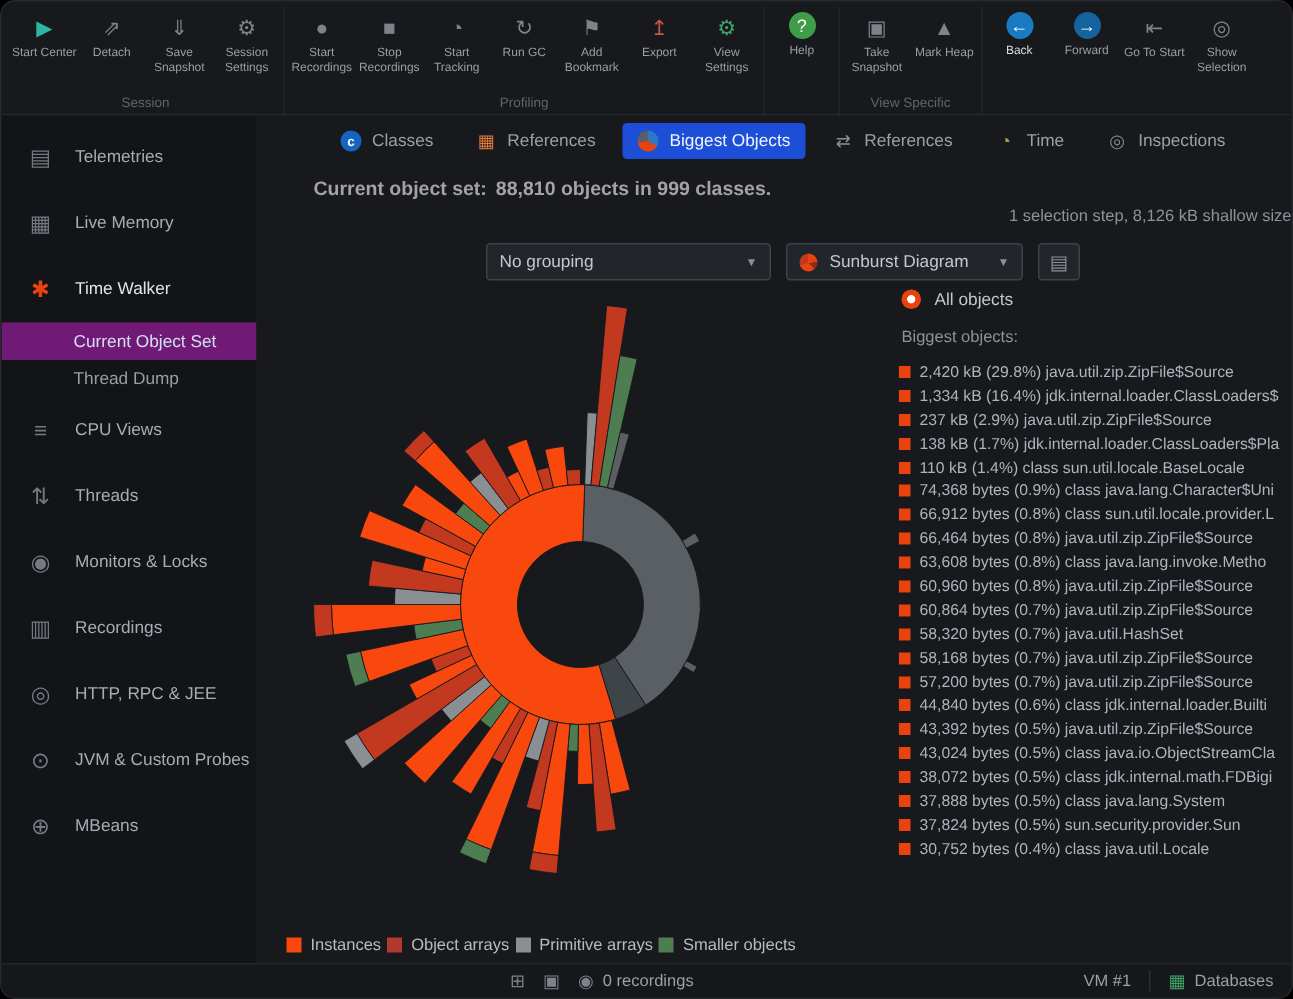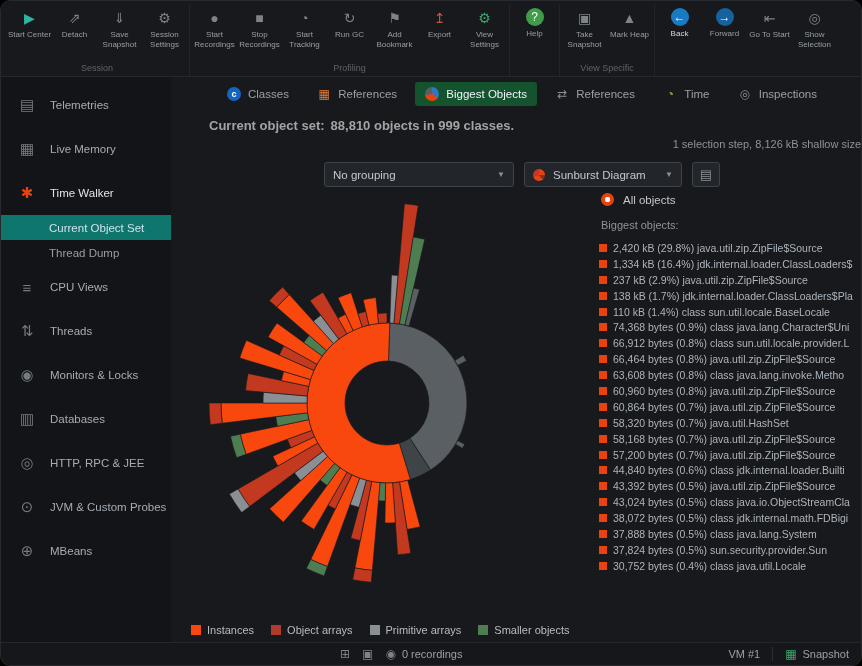--- a/index.html
+++ b/index.html
@@ -23,27 +23,27 @@
   
   #body-row { flex:1; display:flex; min-height:0; }
 
   
   #sidebar { width:170px; background:#121418; padding-top:6px; display:flex; flex-direction:column; flex:none; }
   .side-item { height:44px; display:flex; align-items:center; gap:13px; padding-left:16px;
                color:#a6acb3; font-size:11.5px; cursor:default; }
   .side-icon { width:20px; font-size:15px; color:#747a81; text-align:center; flex:none; }
   .side-item.active { color:#e0e4e8; }
   .side-sub { height:25px; display:flex; align-items:center; padding-left:48px; font-size:11.5px; color:#989ea5; cursor:default; }
-  .side-sub.selected { background:#0f766e; color:#cfe0f2; }
+  .side-sub.selected { background:#701a75; color:#cfe0f2; }
 
   
   #main { flex:1; position:relative; background:#17191d; display:flex; flex-direction:column; min-width:0; }
   #tabs { height:33px; display:flex; align-items:center; justify-content:space-between; padding:0 34px 0 46px; flex:none; }
   .tab { display:flex; align-items:center; gap:7px; color:#9aa0a6; font-size:11.5px; padding:5px 10px; border-radius:3px; cursor:default; }
-  .tab.selected { background:#14532d; color:#eef4fa; }
+  .tab.selected { background:#1d4ed8; color:#eef4fa; }
   .tab-icon { width:14px; height:14px; display:flex; align-items:center; justify-content:center; font-size:12px; flex:none; }
   .tab-icon.circle { border-radius:50%; color:#fff; font-size:9px; font-weight:bold; }
   .sunburst-mini { border-radius:50%;
     background:conic-gradient(#2d77c4 0 120deg, #e8430f 120deg 260deg, #5a5f63 260deg 360deg); }
   .sunburst-mini.small { width:12px; height:12px;
     background:conic-gradient(#e8430f 0 90deg, #8a2f12 90deg 140deg, #e8430f 140deg 250deg, #c2391f 250deg 360deg); }
 
   #header { padding:8px 0 0 12px; flex:none; }
   #header .line1 { font-size:13px; font-weight:bold; color:#a3a3a3;margin-left:26px; }
   #header .line1 .val { margin-left:6px; }
@@ -62,21 +62,21 @@
   #right-panel { position:absolute; right:0; top:0; width:262px; padding:4px 0 0 0; overflow:hidden; }
   #all-objects { display:flex; align-items:center; gap:9px; color:#c3c8cd; font-size:11.5px; margin:2px 0 13px 2px; cursor:default; }
   .radio-dot { width:13px; height:13px; border-radius:50%; flex:none;
     background:radial-gradient(circle at 50% 50%, #ffffff 0 2.5px, #e8430f 3px 100%); }
   #biggest-label { color:#8d939a; font-size:11px; margin:0 0 9px 2px; }
   #objects-list { display:flex; flex-direction:column; }
   .obj-row { display:flex; align-items:center; gap:6px; height:15.9px; font-size:10.5px; color:#adb4bc;
              white-space:nowrap; overflow:hidden; cursor:default; }
   .obj-bullet { width:8px; height:8px; flex:none; }
 
-  #legend { position:absolute; left:20px; bottom:6px; display:flex; gap:17px; align-items:center;margin-top:44px; }
+  #legend { position:absolute; left:20px; bottom:6px; display:flex; gap:4px; align-items:center;margin-top:44px; }
   .legend-item { display:flex; gap:6px; align-items:center; color:#b6bcc2; font-size:11px; }
   .legend-swatch { width:10px; height:10px; flex:none; }
 
   
   #statusbar { height:23px; background:#15171a; border-top:1px solid #24272c; display:flex; align-items:center;
                font-size:11px; color:#9aa0a6; padding:0 12px; gap:12px; flex:none; }
   .sb-spacer { width:315px; flex:none; }
   .sb-flex { flex:1; }
   .sb-icon { color:#7d838a; font-size:12px; }
   .sb-icon.green { color:#3fa56b; }
@@ -211,21 +211,21 @@
         <div class="side-item">
           <span class="side-icon">⇅</span>
           <span class="side-label">Threads</span>
         </div>
         <div class="side-item">
           <span class="side-icon">◉</span>
           <span class="side-label">Monitors &amp; Locks</span>
         </div>
         <div class="side-item">
           <span class="side-icon">▥</span>
-          <span class="side-label">Databases</span>
+          <span class="side-label">Recordings</span>
         </div>
         <div class="side-item">
           <span class="side-icon">◎</span>
           <span class="side-label">HTTP, RPC &amp; JEE</span>
         </div>
         <div class="side-item">
           <span class="side-icon">⊙</span>
           <span class="side-label">JVM &amp; Custom Probes</span>
         </div>
         <div class="side-item">
@@ -459,17 +459,17 @@
     <span class="sb-icon">▣</span>
     <span class="sb-group">
       <span class="sb-icon">◉</span>
       <span>0 recordings</span>
     </span>
     <div class="sb-flex"></div>
     <span>VM #1</span>
     <div class="sb-sep"></div>
     <span class="sb-group">
       <span class="sb-icon green">▦</span>
-      <span>Snapshot</span>
+      <span>Databases</span>
     </span>
   </div>
 
 </div>
 
 </body></html>

